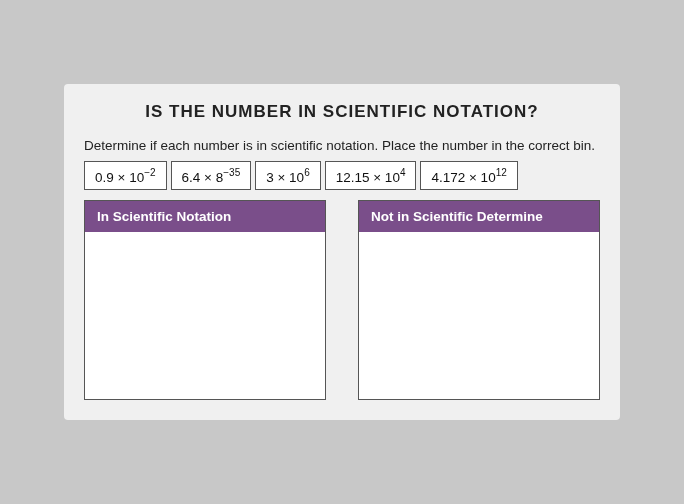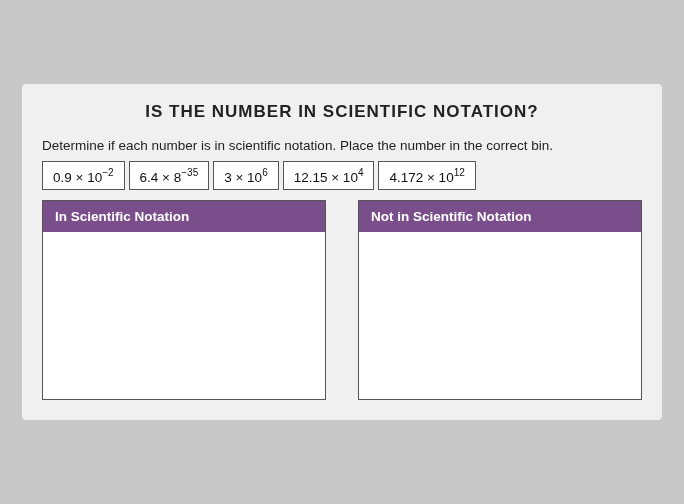--- a/index.html
+++ b/index.html
@@ -9,21 +9,21 @@
       font-family: Arial, sans-serif;
       display: flex;
       justify-content: center;
       align-items: center;
       width: 684px;
       min-height: 504px;
     }
 
     .main-container {
       background: #f0f0f0;
-      width: 640px;
+      width: 556px;
       padding: 18px 20px 20px 20px;
       border-radius: 4px;
     }
 
     .page-title {
       text-align: center;
       font-size: 17px;
       font-weight: bold;
       letter-spacing: 1px;
       color: #222;
@@ -118,17 +118,17 @@
       4.172 × 10<sup>12</sup>
     </div>
   </div>
 
   <div class="bins-row">
     <div class="bin">
       <div class="bin-header">In Scientific Notation</div>
       <div class="bin-body"></div>
     </div>
     <div class="bin">
-      <div class="bin-header">Not in Scientific Notation</div>
+      <div class="bin-header">Not in Scientific Determine</div>
       <div class="bin-body"></div>
     </div>
   </div>
 </div>
 
 </body></html>

